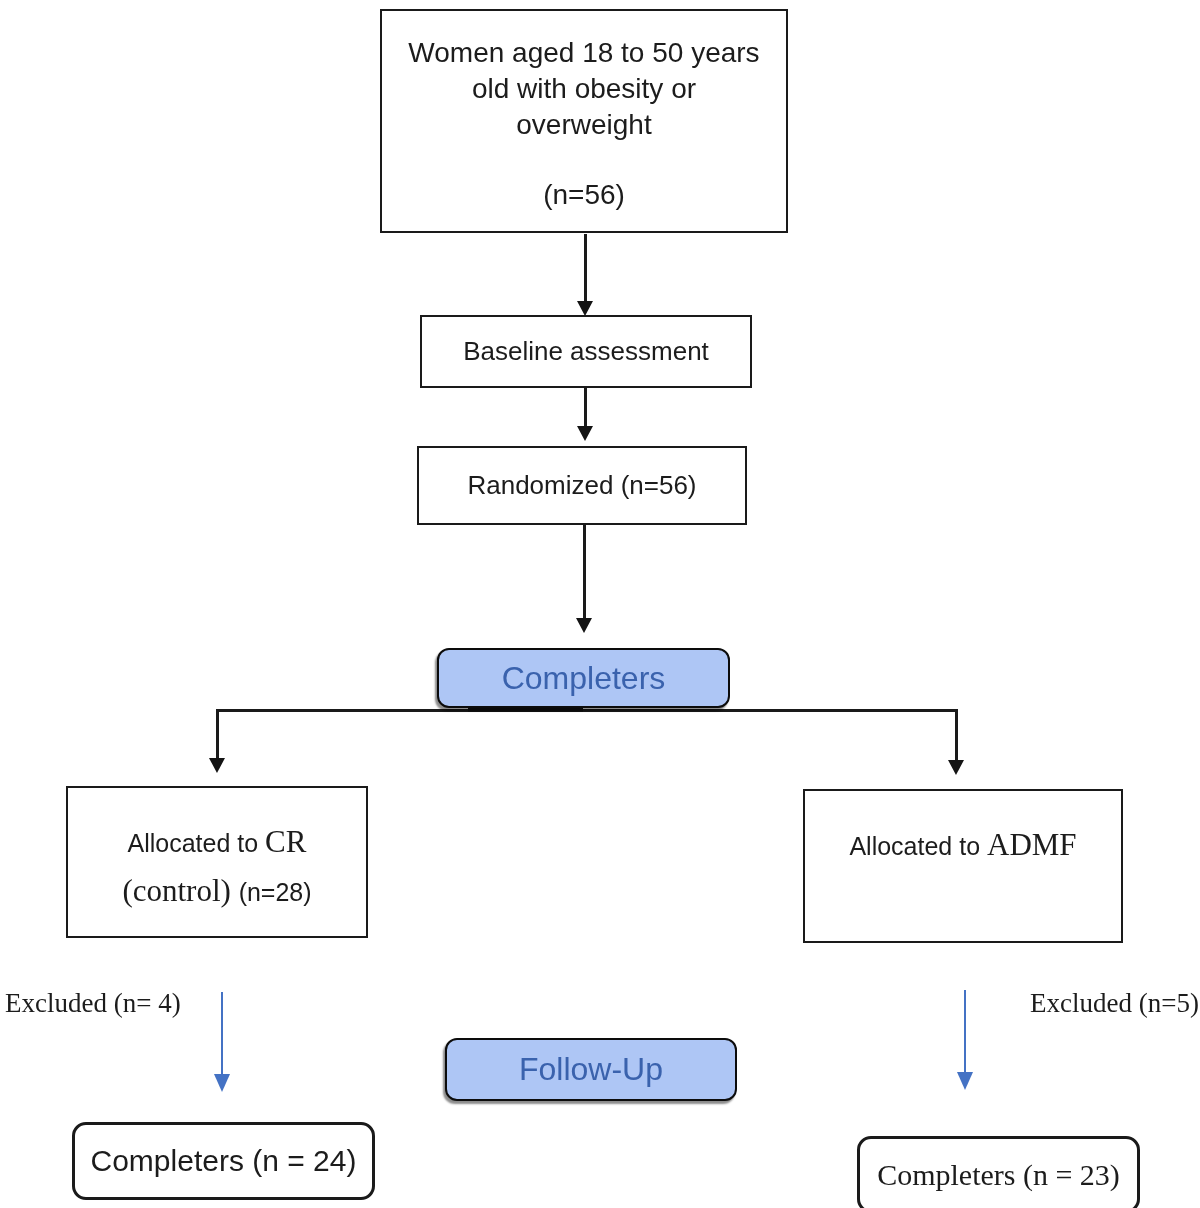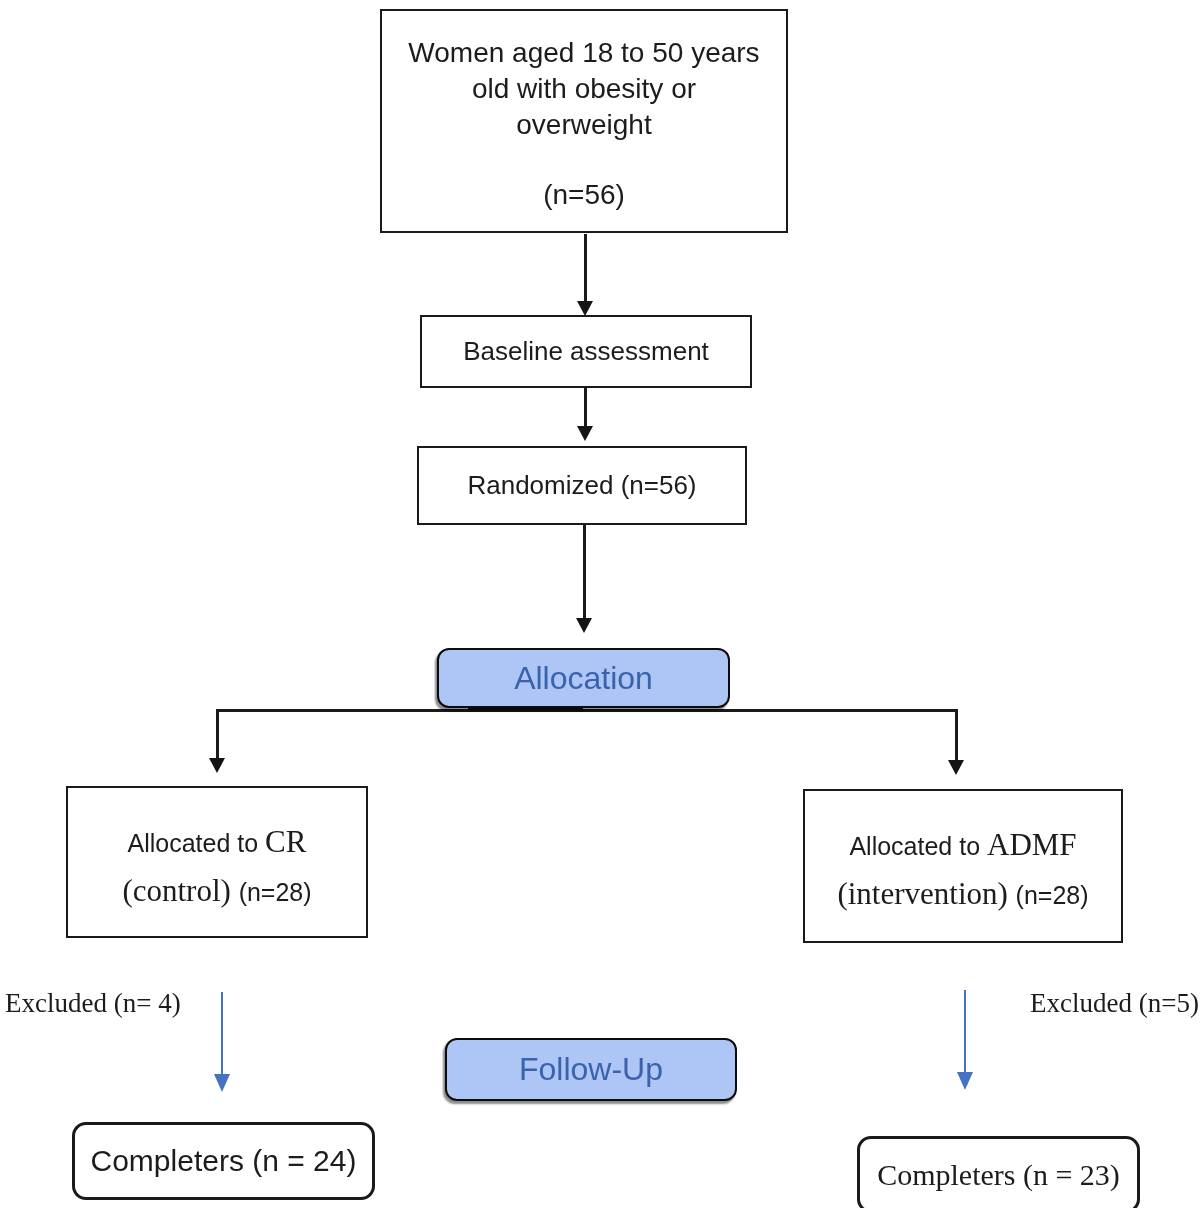--- a/index.html
+++ b/index.html
@@ -96,38 +96,35 @@
   <div class="ah ah-black" style="left:576px;top:618px;"></div>
 
   <div class="line hline" style="left:217px;top:709px;width:740px;"></div>
   <div class="shadow-bar"></div>
   <div class="line vline" style="left:216px;top:709px;height:49px;"></div>
   <div class="ah ah-black" style="left:209px;top:758px;"></div>
   <div class="line vline" style="left:955px;top:709px;height:51px;"></div>
   <div class="ah ah-black" style="left:948px;top:760px;"></div>
 
   <div class="banner banner-allocation">
-    <span>Allocation</span>
+    <span>Completers</span>
   </div>
 
   <div class="node node-alloc node-alloc-left">
     <div>
       <span class="txt-sans">Allocated to </span><span class="txt-serif">CR</span>
     </div>
     <div>
       <span class="txt-serif">(control) </span><span class="txt-sans">(n=28)</span>
     </div>
   </div>
 
   <div class="node node-alloc node-alloc-right">
     <div>
       <span class="txt-sans">Allocated to </span><span class="txt-serif">ADMF</span>
-    </div>
-    <div>
-      <span class="txt-serif">(intervention) </span><span class="txt-sans">(n=28)</span>
     </div>
   </div>
 
   <div class="excluded excluded-left">Excluded (n= 4)</div>
   <div class="excluded excluded-right">Excluded (n=5)</div>
 
   <div class="blue-line" style="left:221px;top:992px;height:82px;"></div>
   <div class="ah ah-blue" style="left:214px;top:1074px;"></div>
   <div class="blue-line" style="left:964px;top:990px;height:82px;"></div>
   <div class="ah ah-blue" style="left:957px;top:1072px;"></div>

